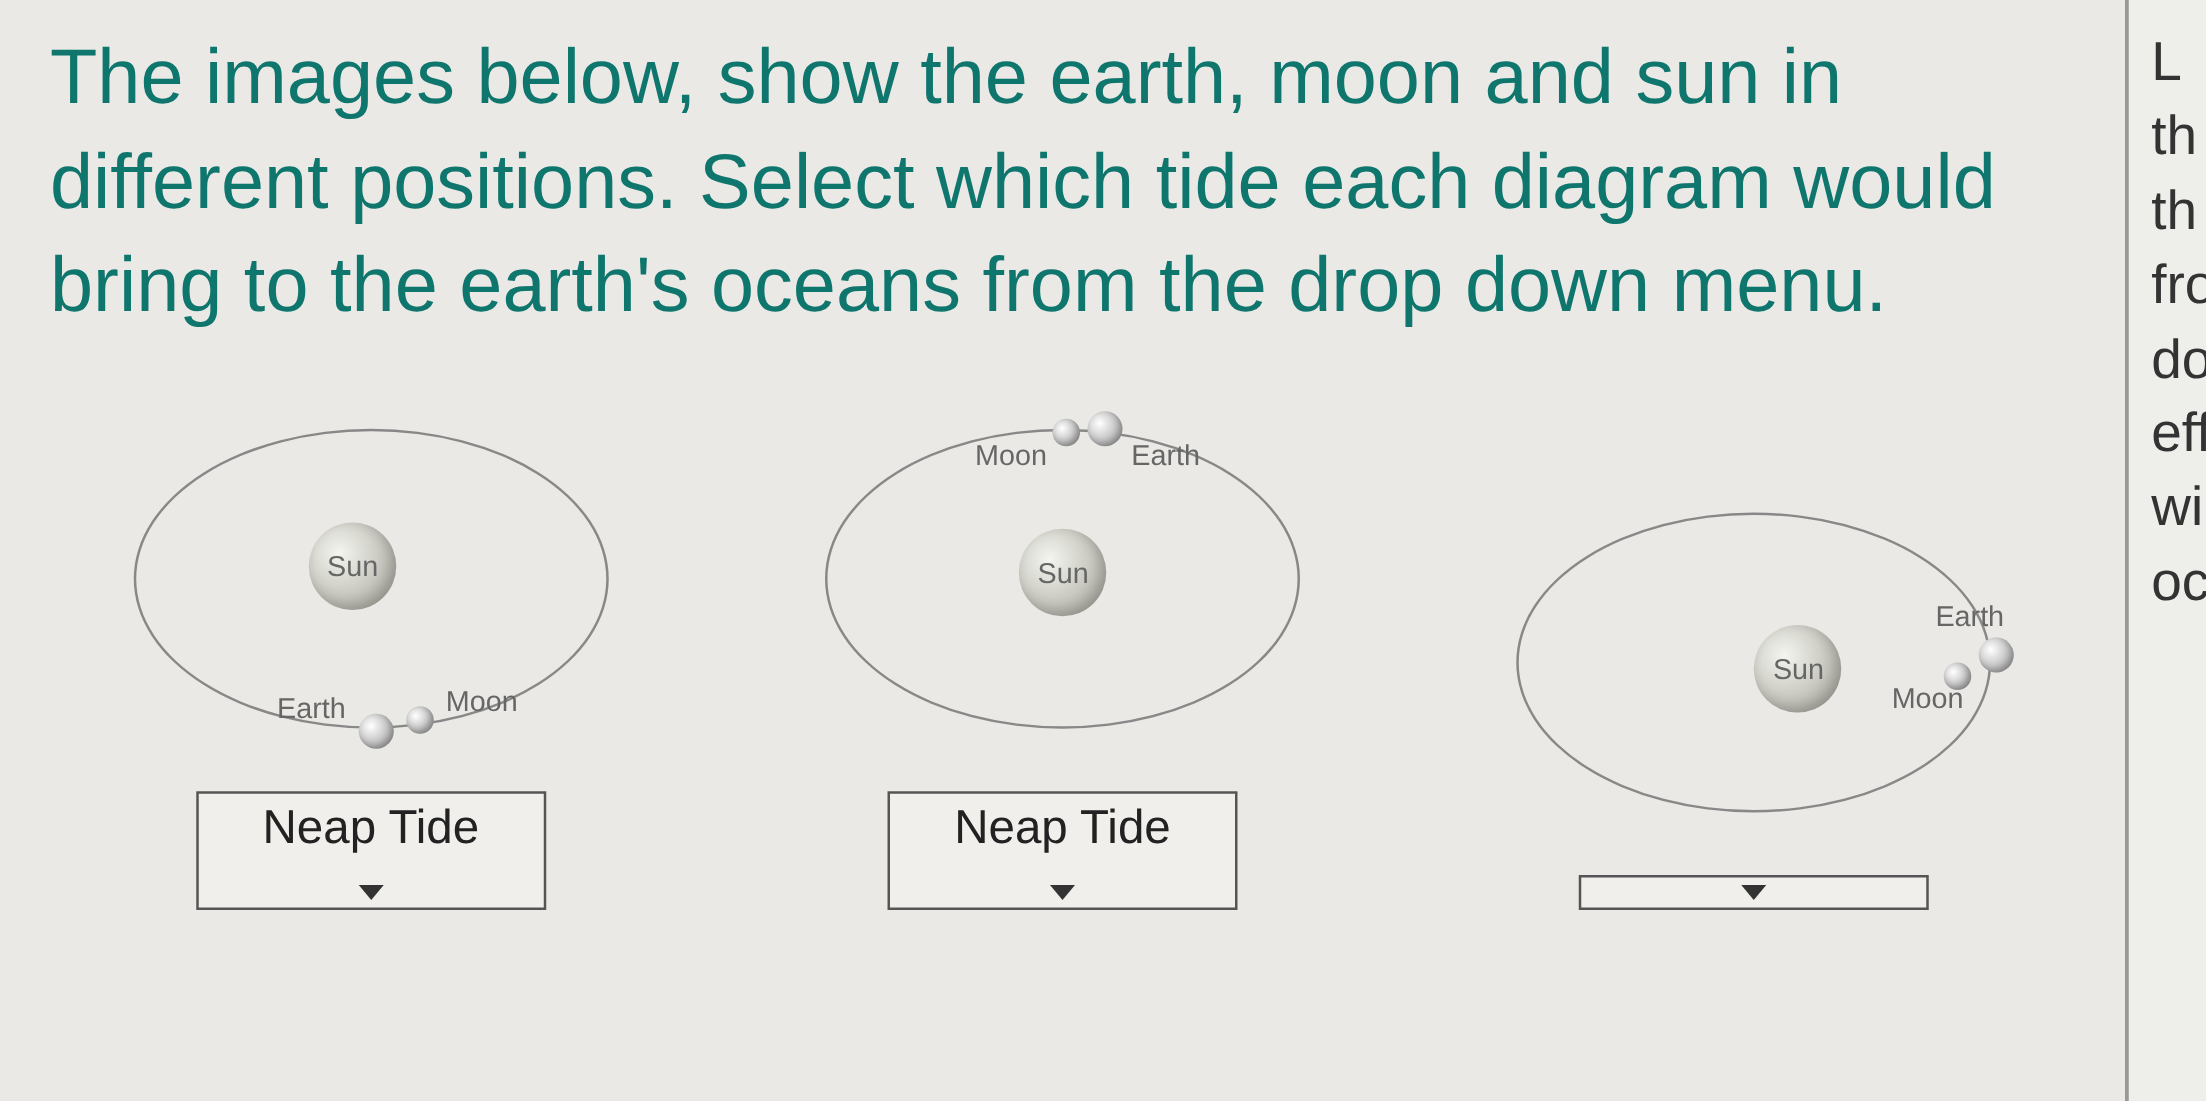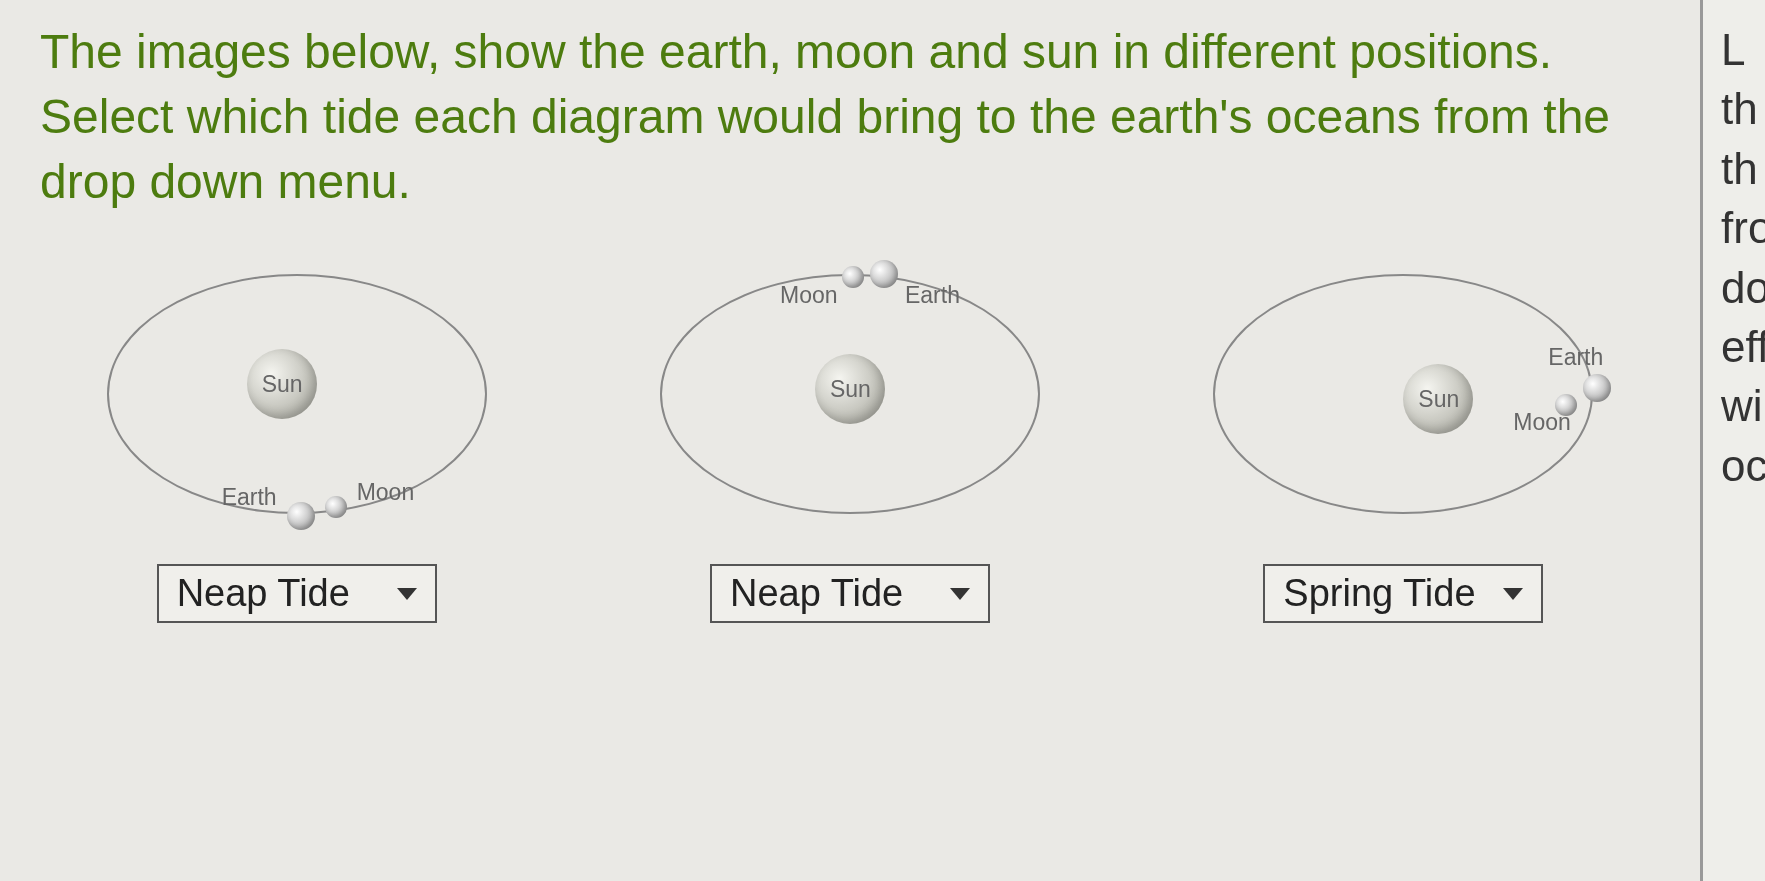--- a/index.html
+++ b/index.html
@@ -10,24 +10,24 @@
       width: 1765px;
       height: 881px;
       overflow: hidden;
     }
     .main-panel {
       flex: 0 0 1700px;
       padding: 20px 40px;
       background: #eae9e5;
     }
     .question-text {
-      font-size: 48px;
-      color: #4d7c0f;
+      font-size: 62px;
+      color: #0f766e;
       line-height: 1.35;
-      margin-bottom: 40px;
+      margin-bottom: 52px;
     }
     .diagrams-row {
       display: flex;
       justify-content: space-around;
       align-items: flex-end;
       gap: 40px;
       margin-top: 40px;
     }
     .diagram-block {
       display: flex;
@@ -72,20 +72,21 @@
       background: #f0efeb;
       font-size: 38px;
       padding: 6px 18px;
       display: flex;
       align-items: center;
       gap: 24px;
       min-width: 280px;
       justify-content: space-between;
       cursor: pointer;
       color: #222;
+      flex-direction: column;
     }
     .chevron {
       width: 0; height: 0;
       border-left: 10px solid transparent;
       border-right: 10px solid transparent;
       border-top: 12px solid #333;
     }
     .side-panel {
       flex: 1;
       background: #eeeeea;
@@ -143,21 +144,20 @@
       <div class="diagram">
         <div class="orbit" style="left:20px; top:20px; width:380px; height:240px;"></div>
         <div class="sun" style="left:210px; top:110px;"></div>
         <span class="body-label" style="left:225px; top:132px;">Sun</span>
         <div class="earth" style="left:390px; top:120px;"></div>
         <span class="body-label" style="left:355px; top:90px;">Earth</span>
         <div class="moon" style="left:362px; top:140px;"></div>
         <span class="body-label" style="left:320px; top:155px;">Moon</span>
       </div>
       <div class="dropdown">
-        <span>Spring Tide</span>
         <span class="chevron"></span>
       </div>
     </div>
 
   </div>
 </div>
 
 <div class="side-panel">
   <span class="side-line">L</span>
   <span class="side-line">th</span>

